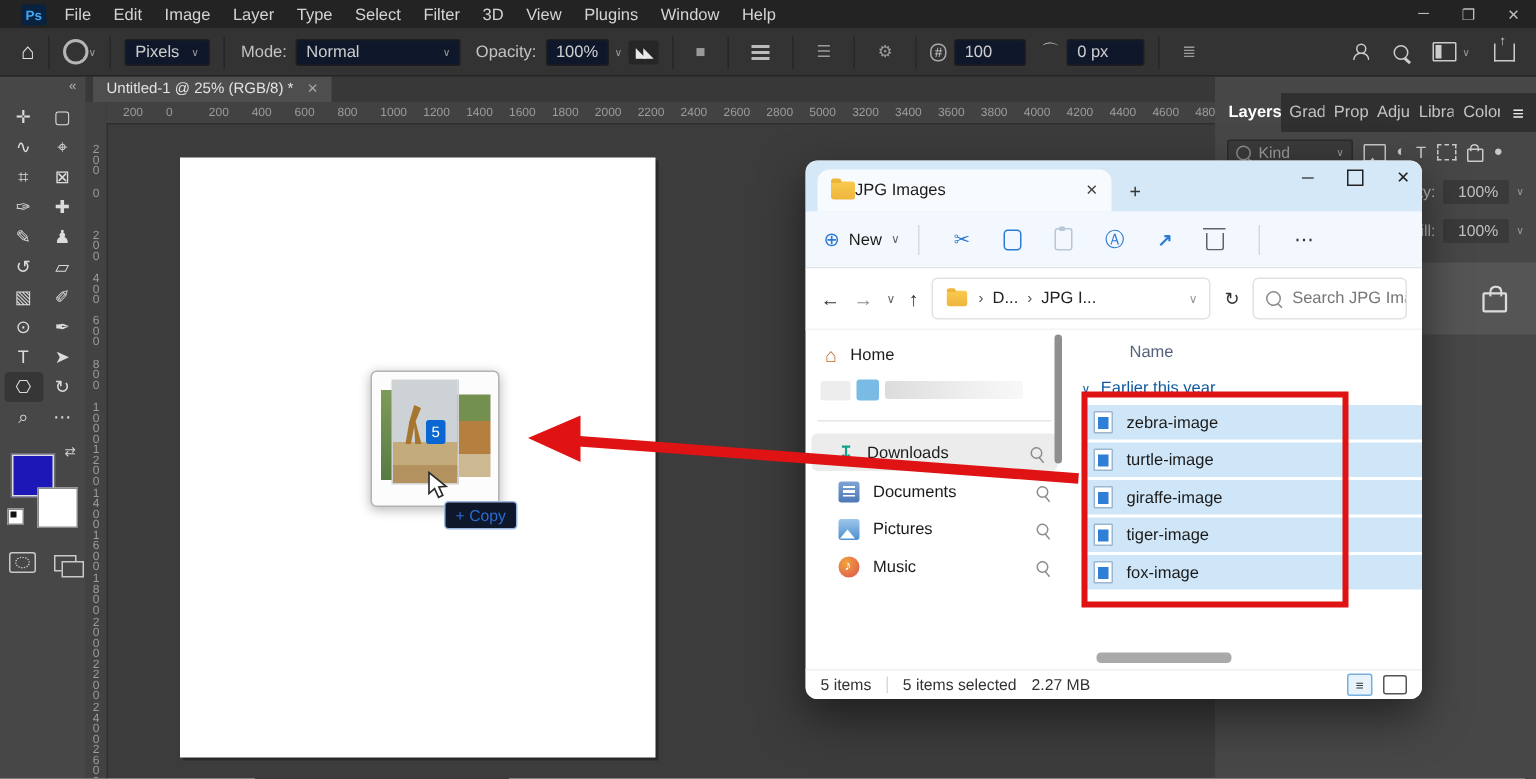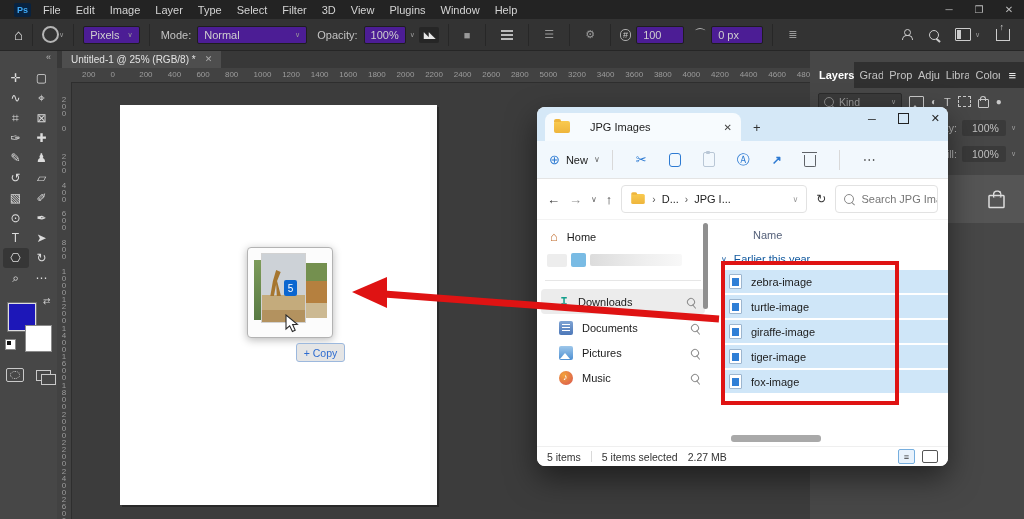--- a/index.html
+++ b/index.html
@@ -14,21 +14,21 @@
   .menu-items{display:flex;gap:15px}
   .menu-items span{cursor:default}
   .win-ctl{margin-left:auto;display:flex;gap:0;color:#bdbdbd}
   .win-ctl span{width:30px;text-align:center;font-size:10px}
 
   
   .optionsbar{position:absolute;left:0;top:19px;right:0;height:31px;background:#333;
               border-bottom:1px solid #262626;display:flex;align-items:center;font-size:11px;
               color:#cfcfcf;padding-left:14px;z-index:2}
   .osep{width:1px;height:22px;background:#272727;margin:0 9px;flex:0 0 auto}
-  .optbox{background:#4c1d95;border:1px solid #1e1e1e;border-radius:2px;padding:2px 6px;
+  .optbox{background:#0f172a;border:1px solid #1e1e1e;border-radius:2px;padding:2px 6px;
           display:inline-flex;align-items:center;gap:8px;color:#cfcfcf}
   .caret{font-size:7px;color:#9a9a9a}
   .ophome{font-size:15px;color:#e3e3e3}
   .ic-toolcircle{width:13px;height:13px;border:2px solid #b5b5b5;border-radius:50%;display:inline-block}
   .optlabel{margin:0 6px 0 2px;color:#c3c3c3}
   .opt-hist{font-size:9px;letter-spacing:-2px;color:#e8e8e8;padding:3px 5px}
   .opt-hist.active{background:#262626;border-radius:2px}
   .dimicon{color:#9a9a9a;font-size:11px;margin:0 6px}
   .ic-align{width:12px;height:10px;margin:0 6px;background:linear-gradient(#bbb 0 2px,transparent 2px 4px,#bbb 4px 6px,transparent 6px 8px,#bbb 8px 10px)}
   .ic-hexnum{font-size:9px;color:#ccc;border:1px solid #aaa;border-radius:5px;padding:0 2px;margin-right:5px}
@@ -87,21 +87,21 @@
   .im-tiger{position:absolute;right:5px;top:15px;width:27px;height:55px;
             background:linear-gradient(180deg,#74904f 0 32%,#b5803f 32% 72%,#cbb astuce 72%);
             background:linear-gradient(180deg,#74904f 0 32%,#b5803f 32% 72%,#ccb992 72%)}
   .im-giraffe{position:absolute;left:13px;top:5px;width:43px;height:68px;border:1px solid #d2d2d2;
               background:linear-gradient(180deg,#cdd2d7 0 60%,#c4ab7c 60% 82%,#b3925f 82%)}
   .im-giraffe::after{content:'';position:absolute;left:7px;top:16px;width:13px;height:26px;background:#a6762f;
               clip-path:polygon(55% 0,90% 8%,62% 42%,92% 100%,60% 100%,55% 55%,38% 100%,10% 100%,30% 42%)}
   .badge5{position:absolute;left:36px;top:32px;width:13px;height:16px;background:#0a66d0;color:#fff;
           font-size:10px;display:flex;align-items:center;justify-content:center;border-radius:2px;z-index:3}
   .dragcursor{position:absolute;left:36px;top:66px;z-index:4}
-  .copychip{position:absolute;left:296px;top:343px;width:47px;height:17px;background:#e5e5e5;
+  .copychip{position:absolute;left:296px;top:334px;width:47px;height:17px;background:#0f172a;
             border:1px solid #9cb8dd;border-radius:3px;display:flex;align-items:center;justify-content:center;
             font-size:10.5px;color:#2e6cd0;z-index:3}
 
   
   .rpanel{position:absolute;left:810px;top:50px;width:214px;bottom:0;background:#474747;z-index:1}
   .rp-tabs{margin-top:12px;height:26px;background:#303030;display:flex;align-items:stretch;
            color:#c3c3c3;font-size:11px}
   .rp-tab{display:flex;align-items:center;padding:0 6px;white-space:nowrap;overflow:hidden}
   .rp-tab.active{background:#474747;color:#fff;font-weight:bold;padding:0 9px}
   .rp-menu{margin-left:auto;color:#e8e8e8;font-size:13px;padding:0 8px;display:flex;align-items:center}
@@ -120,21 +120,21 @@
   .rp-val{background:#3a3a3a;border-radius:2px;padding:2px 7px;color:#c0c0c0;min-width:30px;text-align:right}
   .rp-band{margin-top:8px;height:48px;background:#555;display:flex;align-items:center;justify-content:flex-end;padding-right:22px}
   .ic-lock.big{transform:scale(1.5);border-color:#ddd}
   .ic-lock.big::before{border-color:#ddd}
 
   
   .fx{position:absolute;left:537px;top:107px;width:411px;height:359px;background:#fff;border-radius:8px;
       box-shadow:0 12px 30px rgba(0,0,0,.5);overflow:hidden;font-size:11px;color:#222;z-index:5}
   .fx-titlebar{height:34px;background:#d5e8f7;display:flex;align-items:flex-end;position:relative}
   .fx-tab{margin-left:8px;width:178px;height:28px;background:#f7fbfe;border-radius:8px 8px 0 0;
-          display:flex;align-items:center;padding:0 9px;gap:20px}
+          display:flex;align-items:center;padding:0 9px;gap:0}
   .fx-tab-label{font-size:11px;color:#1b1b1b;flex:1}
   .fx-x{color:#444;font-size:10px}
   .fx-newtab{margin-left:12px;margin-bottom:6px;font-size:13px;color:#333}
   .fx-controls{position:absolute;top:5px;right:8px;display:flex;gap:22px;align-items:center;color:#222;font-size:11px}
   .fx-maxbox{width:9px;height:9px;border:1.2px solid #222}
   .fx-toolbar{height:37px;background:#f2f8fd;border-bottom:1px solid #e4e4e4;display:flex;align-items:center;padding:0 12px}
   .fx-new{display:flex;align-items:center;gap:6px;color:#1b1b1b}
   .fx-new .plus{color:#2d7ad2;font-size:13px}
   .vsep{width:1px;height:20px;background:#d9d9d9;margin:0 12px}
   .fx-tool{margin:0 11px;display:flex;align-items:center}

